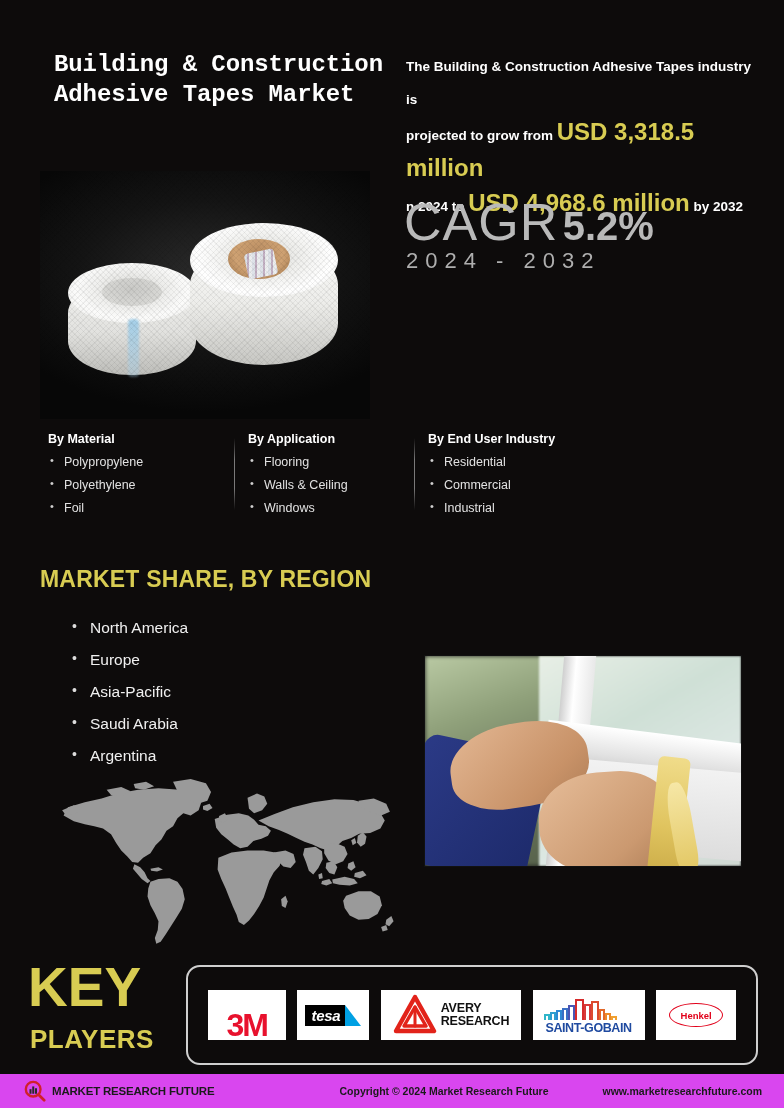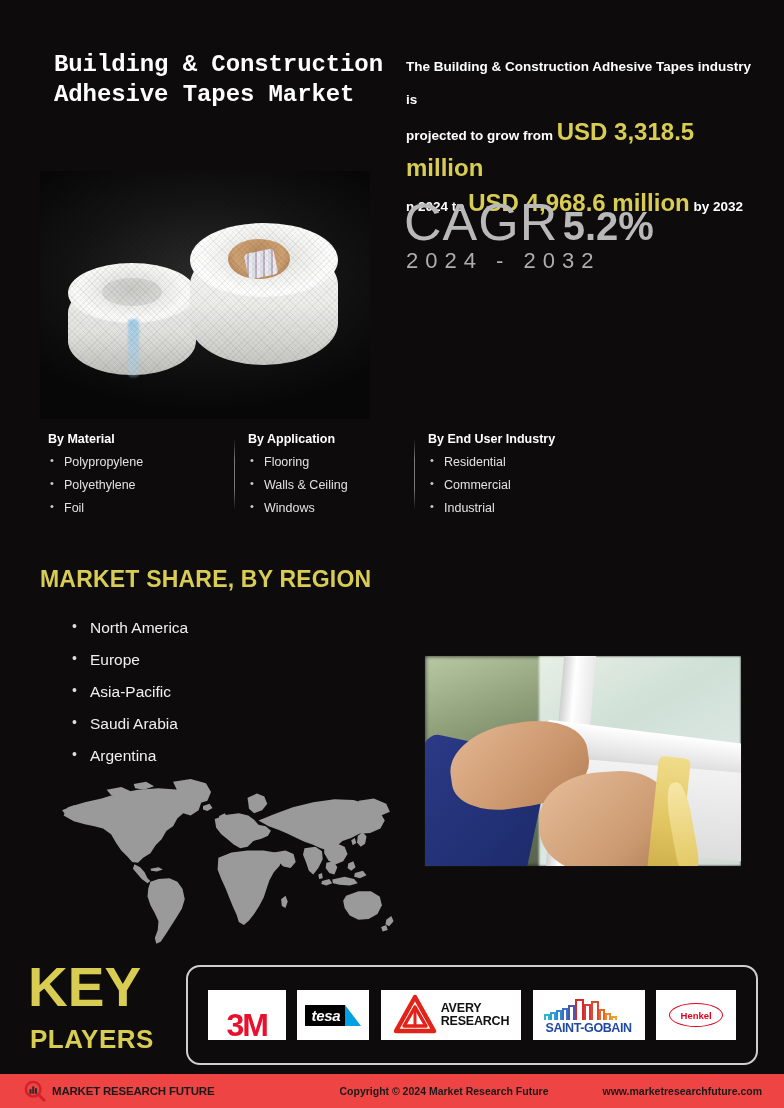--- a/index.html
+++ b/index.html
@@ -329,21 +329,21 @@
     border: 1.6px solid #e1001a; border-radius: 50%;
     width: 54px; height: 24px;
     display:flex;align-items:center;justify-content:center;
     color:#e1001a; font-size: 9.5px; font-weight: bold;
   }
   
   .footer {
     position: absolute;
     left: 0; bottom: 0;
     width: 784px; height: 34px;
-    background: #ef4444;
+    background: #d946ef;
     display: flex;
     align-items: center;
   }
   .f-brand {
     display:flex; align-items:center; gap:6px;
     margin-left: 24px; width: 270px;
   }
   .f-brand-txt {
     font-size: 11.5px; font-weight: bold; color:#1a1a1a; letter-spacing:-.2px;
   }

